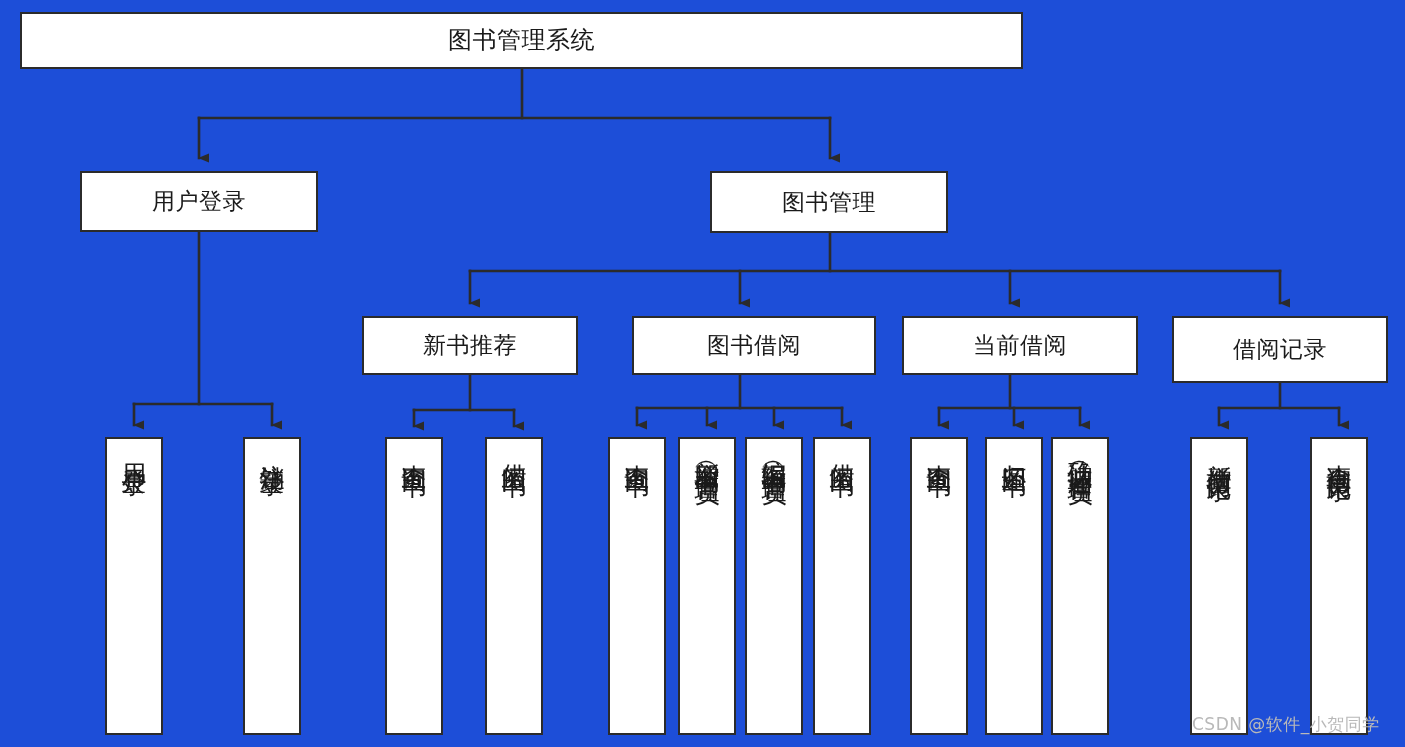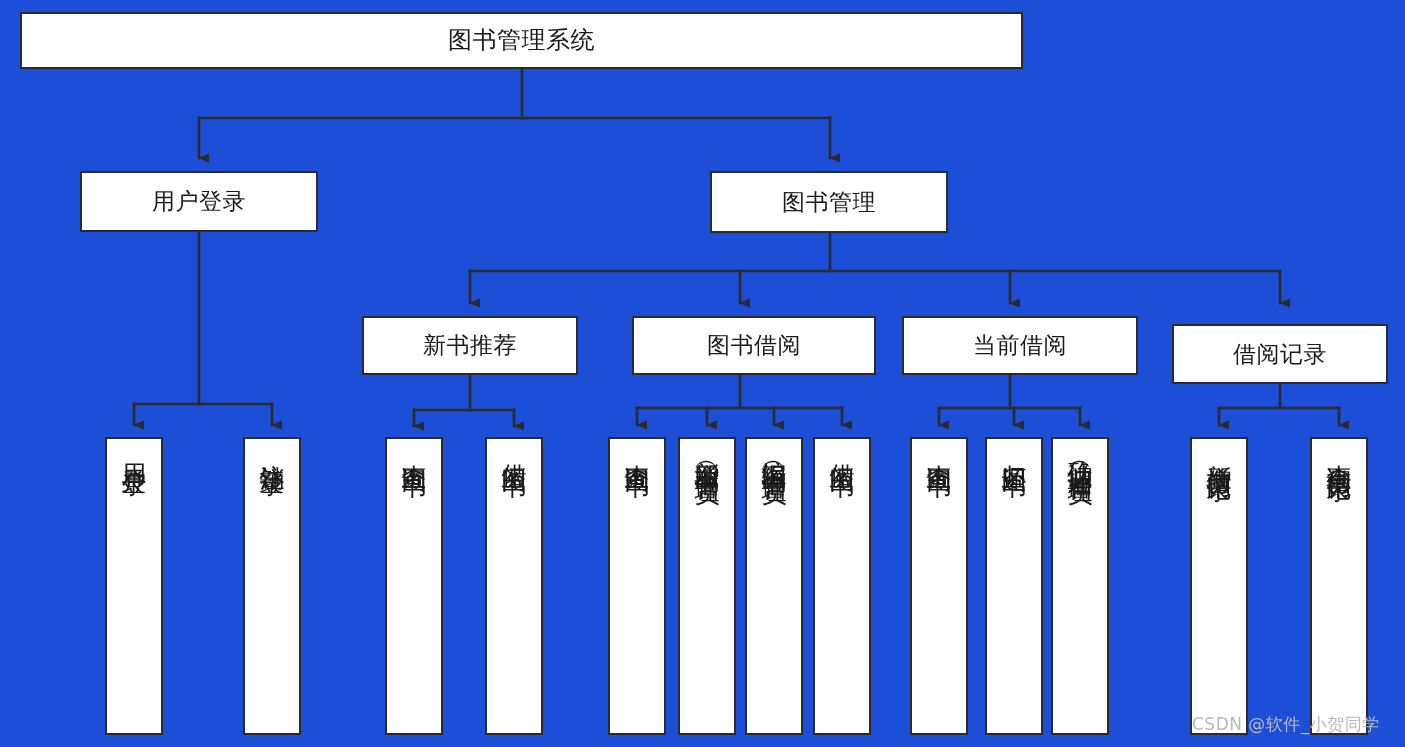--- a/index.html
+++ b/index.html
@@ -151,21 +151,21 @@
   </div>
 
   <div class="node horiz" style="left:632px; top:316px; width:244px; height:59px;">
     <span class="node-label">图书借阅</span>
   </div>
 
   <div class="node horiz" style="left:902px; top:316px; width:236px; height:59px;">
     <span class="node-label">当前借阅</span>
   </div>
 
-  <div class="node horiz" style="left:1172px; top:324px; width:216px; height:60px;">
+  <div class="node horiz" style="left:1172px; top:316px; width:216px; height:67px;">
     <span class="node-label">借阅记录</span>
   </div>
 
   <div id="leaf-container">
       <div class="node leaf" style="left: 105px; top: 437px; width: 58px; height: 298px;">
         <span class="node-label">用户登录</span>
       </div>
       <div class="node leaf" style="left: 243px; top: 437px; width: 58px; height: 298px;">
         <span class="node-label">注销登录</span>
       </div>

